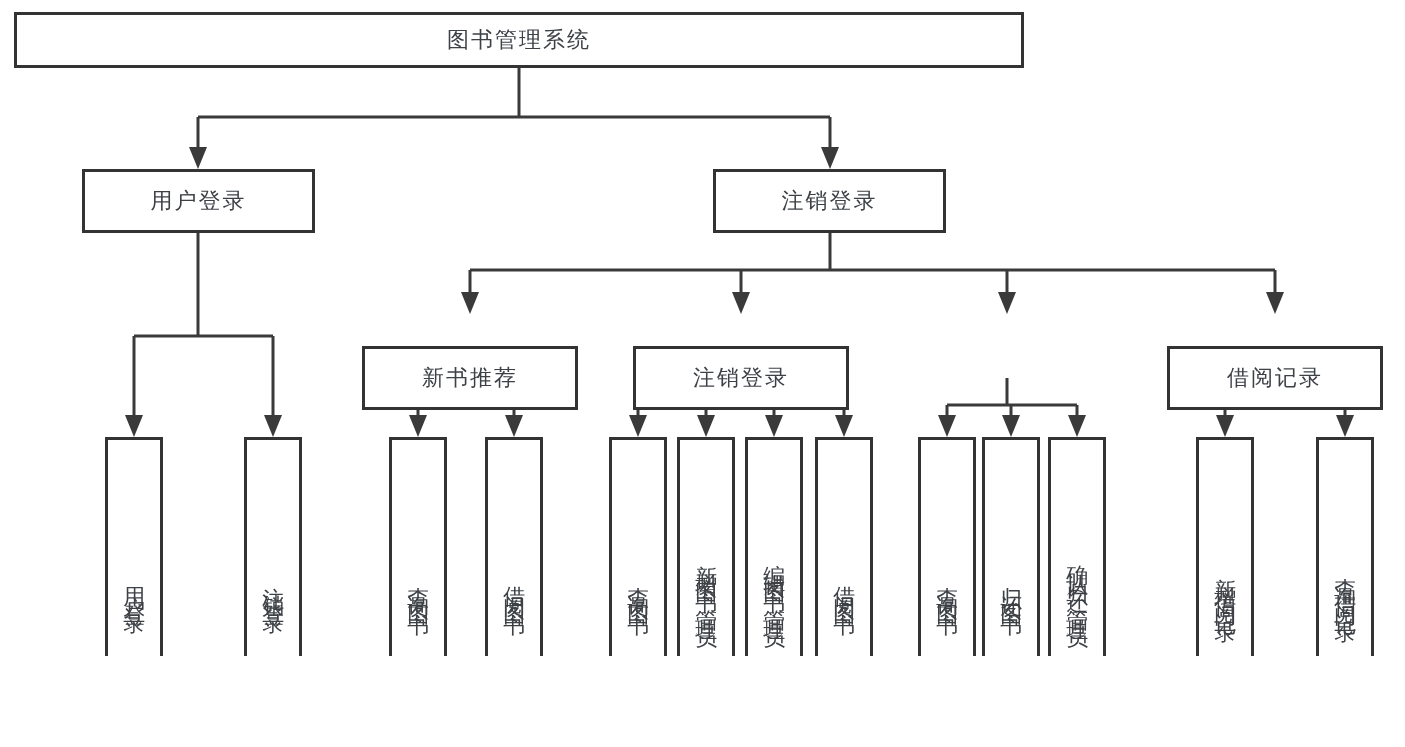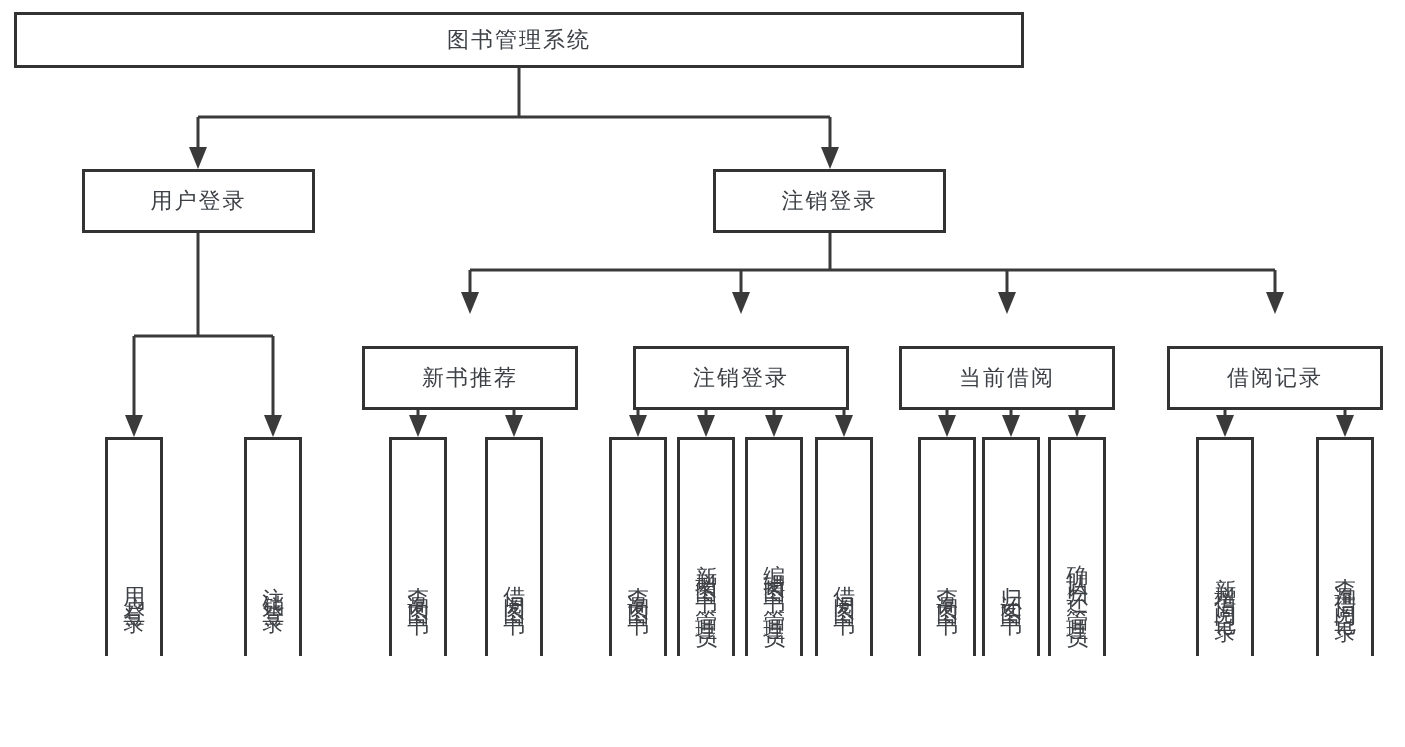--- a/index.html
+++ b/index.html
@@ -109,21 +109,20 @@
     </g>
   </svg>
 
   <div class="node l1">图书管理系统</div>
 
   <div class="node l2" style="left:82px">用户登录</div>
   <div class="node l2" style="left:713px">注销登录</div>
 
   <div class="node l3" style="left:362px">新书推荐</div>
   <div class="node l3" style="left:633px">注销登录</div>
-  <div class="node l3" style="left:899px">当前借阅</div>
   <div class="node l3" style="left:1167px">借阅记录</div>
 
   <div class="node leaf" style="left:105px">用户登录</div>
   <div class="node leaf" style="left:244px">注销登录</div>
   <div class="node leaf" style="left:389px">查询图书</div>
   <div class="node leaf" style="left:485px">借阅图书</div>
   <div class="node leaf" style="left:609px">查询图书</div>
   <div class="node leaf" style="left:677px">新增图书（管理员）</div>
   <div class="node leaf" style="left:745px">编辑图书（管理员）</div>
   <div class="node leaf" style="left:815px">借阅图书</div>

